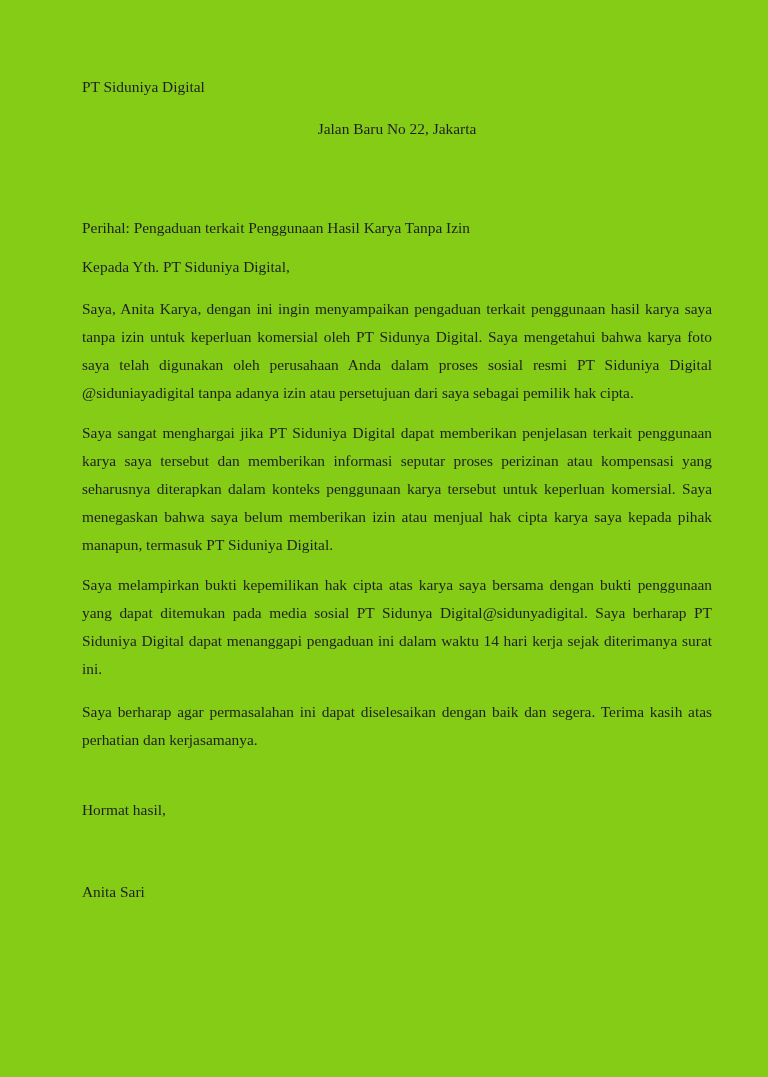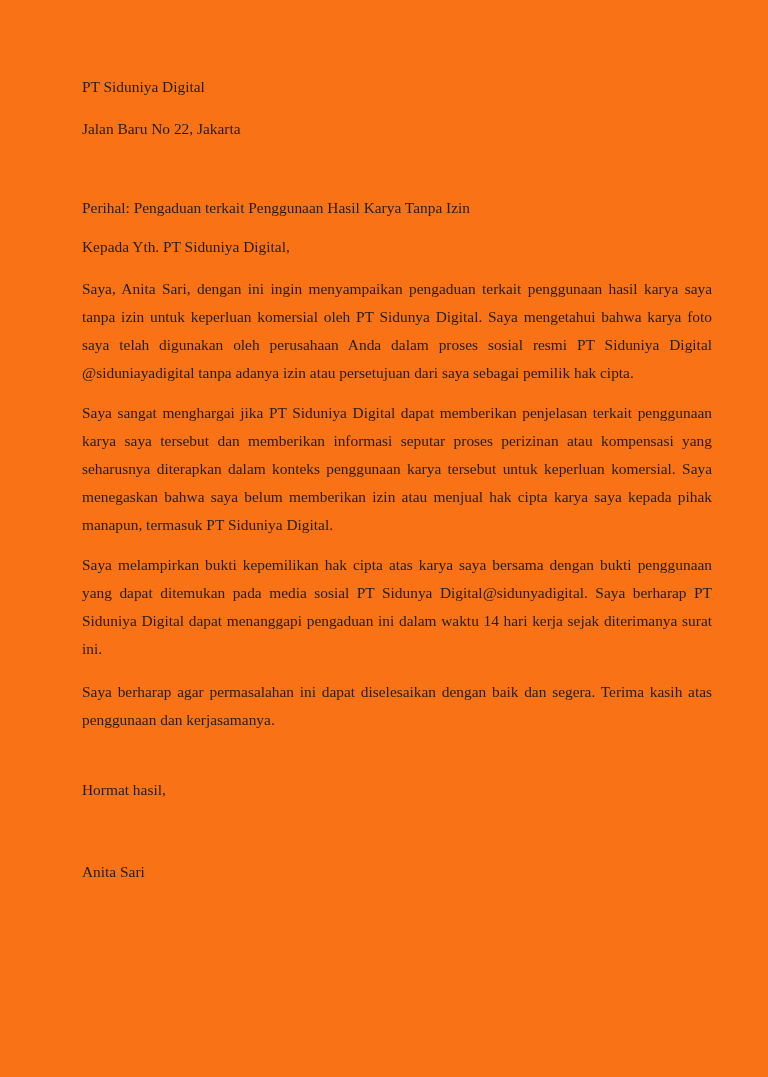--- a/index.html
+++ b/index.html
@@ -17,73 +17,73 @@
     font-family: "Liberation Serif", "DejaVu Serif", serif;
     font-size: 15.4px;
     line-height: 28px;
     color: #1f1f1f;
     overflow: hidden;
   }
   .tline {
     white-space: nowrap;
   }
   .sender-company  { margin-bottom: 14px; }
-  .sender-address  { margin-bottom: 51px; }
+  .sender-address  { margin-bottom: 71px; text-align: center; }
   .subject-line    { margin-bottom: 11px; }
   .salutation-line { margin-bottom: 14px; }
   .para { margin-bottom: 12px; }
   .para:nth-child(3) { margin-bottom: 15px; }
   .pline {
     text-align: justify;
     text-align-last: justify;
   }
   .pline.last {
     text-align: justify;
     text-align-last: auto;
     font-family: Liberation Serif, serif;
   }
   .closing-line { margin-top: 42px; margin-bottom: 54px; }
   .signature-line { margin-bottom: 4px; }
 </style>
 </head>
 <body>
 
-<div class="page" style="background: #f97316; color: rgb(31, 31, 31);">
+<div class="page" style="background: #84cc16; color: rgb(31, 31, 31);">
 
   <div class="tline sender-company">PT Siduniya Digital</div>
 
   <div class="tline sender-address">Jalan Baru No 22, Jakarta</div>
 
   <div class="tline subject-line">Perihal: Pengaduan terkait Penggunaan Hasil Karya Tanpa Izin</div>
 
   <div class="tline salutation-line">Kepada Yth. PT Siduniya Digital,</div>
 
   <div id="letter-paragraphs">
       <div class="para">
-        <div class="pline">Saya, Anita Sari, dengan ini ingin menyampaikan pengaduan terkait penggunaan hasil karya saya</div>
+        <div class="pline">Saya, Anita Karya, dengan ini ingin menyampaikan pengaduan terkait penggunaan hasil karya saya</div>
         <div class="pline">tanpa izin untuk keperluan komersial oleh PT Sidunya Digital. Saya mengetahui bahwa karya foto</div>
         <div class="pline">saya telah digunakan oleh perusahaan Anda dalam proses sosial resmi PT Siduniya Digital</div>
         <div class="pline last">@siduniayadigital tanpa adanya izin atau persetujuan dari saya sebagai pemilik hak cipta.</div>
       </div>
       <div class="para">
         <div class="pline">Saya sangat menghargai jika PT Siduniya Digital dapat memberikan penjelasan terkait penggunaan</div>
         <div class="pline">karya saya tersebut dan memberikan informasi seputar proses perizinan atau kompensasi yang</div>
         <div class="pline">seharusnya diterapkan dalam konteks penggunaan karya tersebut untuk keperluan komersial. Saya</div>
         <div class="pline">menegaskan bahwa saya belum memberikan izin atau menjual hak cipta karya saya kepada pihak</div>
         <div class="pline last">manapun, termasuk PT Siduniya Digital.</div>
       </div>
       <div class="para">
         <div class="pline">Saya melampirkan bukti kepemilikan hak cipta atas karya saya bersama dengan bukti penggunaan</div>
         <div class="pline">yang dapat ditemukan pada media sosial PT Sidunya Digital@sidunyadigital. Saya berharap PT</div>
         <div class="pline">Siduniya Digital dapat menanggapi pengaduan ini dalam waktu 14 hari kerja sejak diterimanya surat</div>
         <div class="pline last">ini.</div>
       </div>
       <div class="para">
         <div class="pline">Saya berharap agar permasalahan ini dapat diselesaikan dengan baik dan segera. Terima kasih atas</div>
-        <div class="pline last">penggunaan dan kerjasamanya.</div>
+        <div class="pline last">perhatian dan kerjasamanya.</div>
       </div>
     </div>
 
   <div class="tline closing-line">Hormat hasil,</div>
 
   <div class="tline signature-line">Anita Sari</div>
 
 </div>
 
 </body></html>

